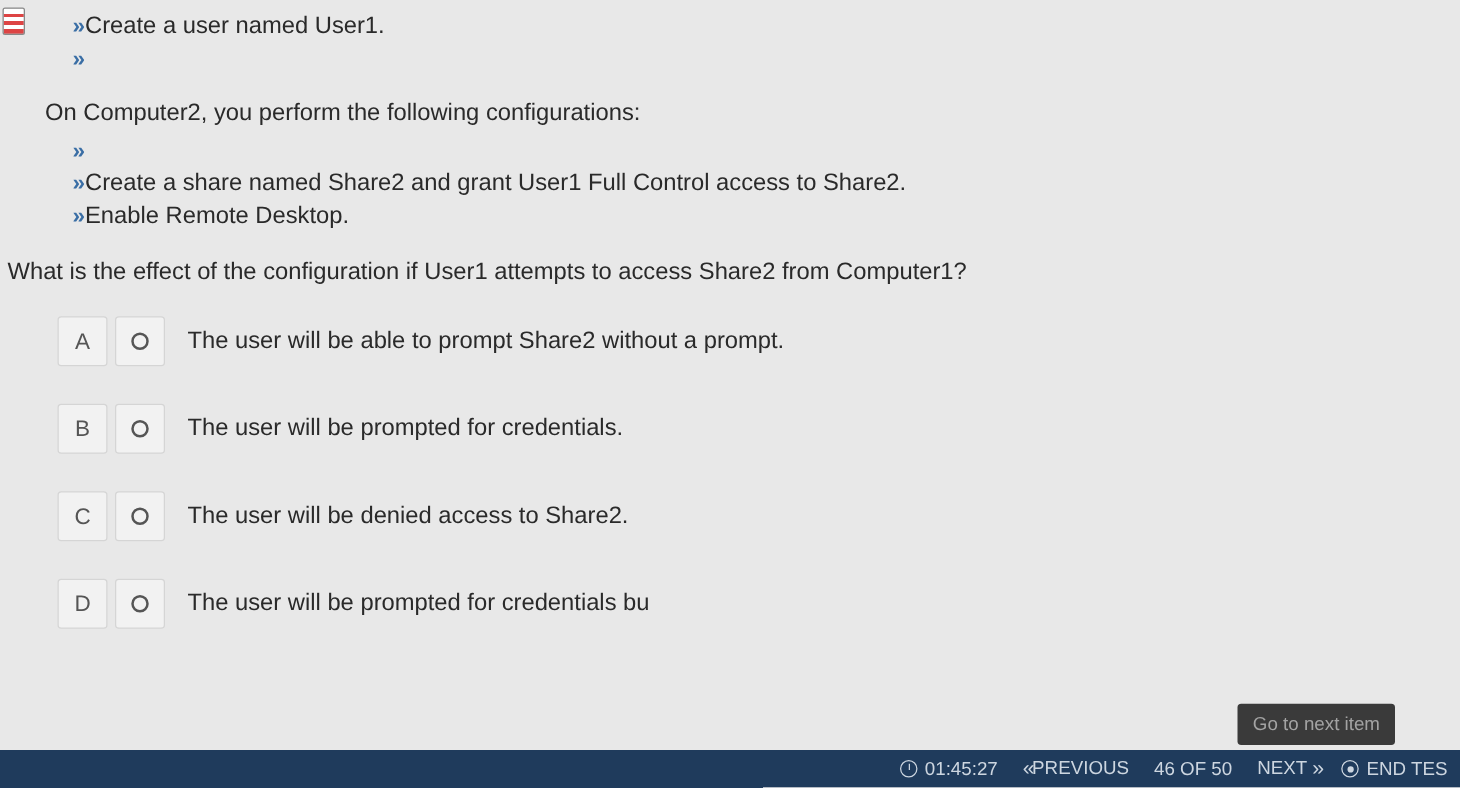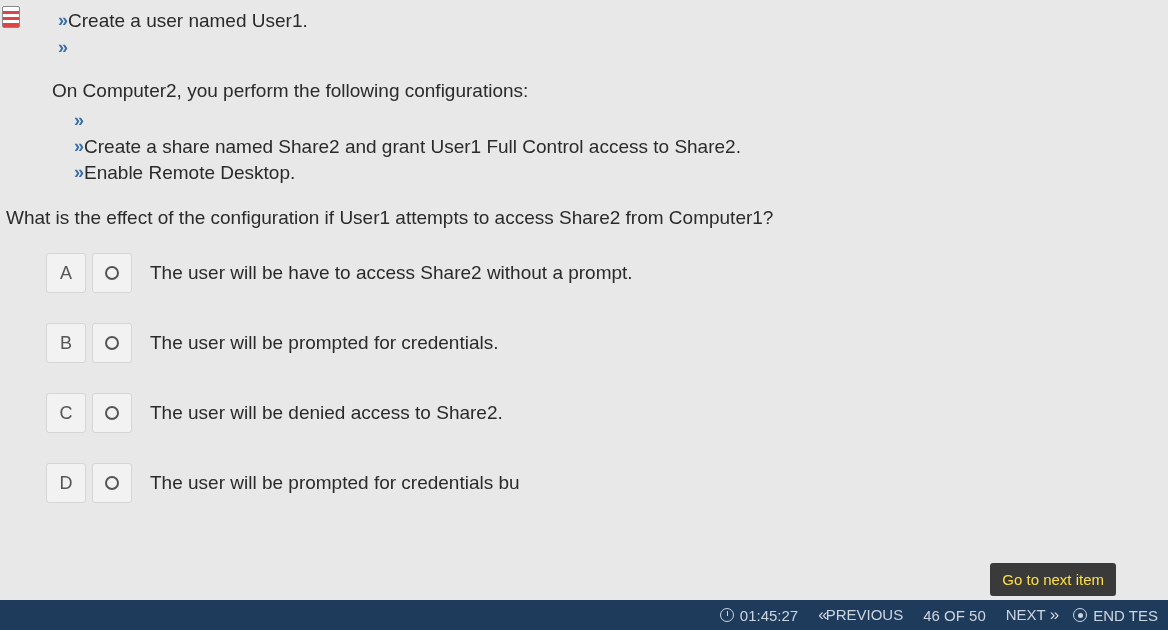--- a/index.html
+++ b/index.html
@@ -33,21 +33,21 @@
   .para { margin-bottom: 4px; }
   .bullet-list { margin-left: 22px; margin-bottom: 18px; }
   .bullet-item { display: flex; align-items: flex-start; }
   .bullet-glyph {
     color: #3a6ea5;
     font-weight: bold;
     margin-right: 6px;
     font-size: 18px;
     letter-spacing: -6px;
   }
-  .mid-block { margin-left: 16px; margin-bottom: 18px; }
+  .mid-block { margin-left: 0; margin-bottom: 18px; }
   .answers { margin-top: 22px; margin-left: 10px; }
   .answer-row {
     display: flex;
     align-items: center;
     margin-bottom: 30px;
   }
   .letter-box {
     width: 40px;
     height: 40px;
     background: #f2f2f2;
@@ -76,21 +76,21 @@
     height: 14px;
     border: 2px solid #555;
     border-radius: 50%;
   }
   .answer-text { flex: 1; color: #2a2a2a; }
   .tooltip {
     position: absolute;
     right: 52px;
     bottom: 34px;
     background: #3a3a3a;
-    color: #fde047;
+    color: #a3a3a3;
     font-size: 15px;
     padding: 6px 12px;
     border-radius: 3px;
   }
   .bottom-bar {
     position: absolute;
     left: 0; right: 0; bottom: 0;
     height: 30px;
     background: #1f3b5c;
     display: flex;
@@ -168,21 +168,21 @@
     </div>
 
     <div class="para" style="margin-left:-30px">What is the effect of the configuration if User1 attempts to access Share2 from Computer1?</div>
 
     <div class="answers">
       <div class="answer-row">
         <div class="letter-box">A</div>
         <div class="radio-box">
             <div class="radio-circle"></div>
           </div>
-        <div class="answer-text">The user will be have to access Share2 without a prompt.</div>
+        <div class="answer-text">The user will be able to prompt Share2 without a prompt.</div>
       </div>
       <div class="answer-row">
         <div class="letter-box">B</div>
         <div class="radio-box">
             <div class="radio-circle"></div>
           </div>
         <div class="answer-text">The user will be prompted for credentials.</div>
       </div>
       <div class="answer-row">
         <div class="letter-box">C</div>

